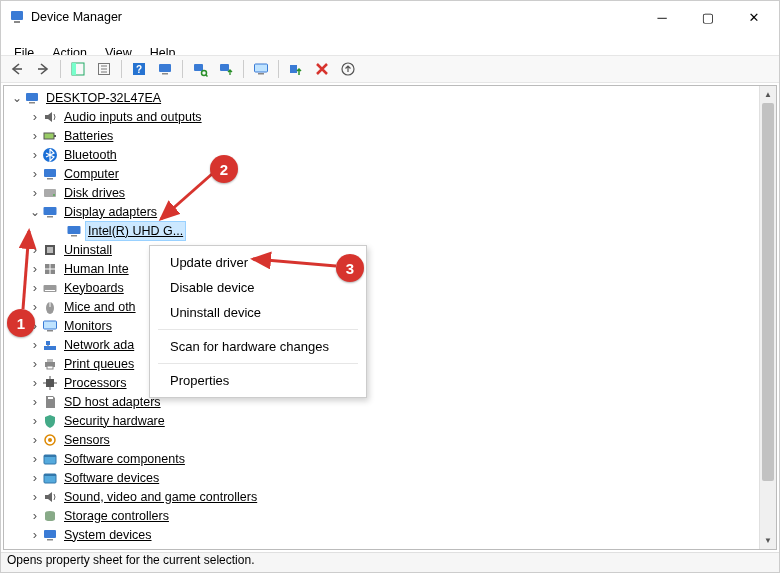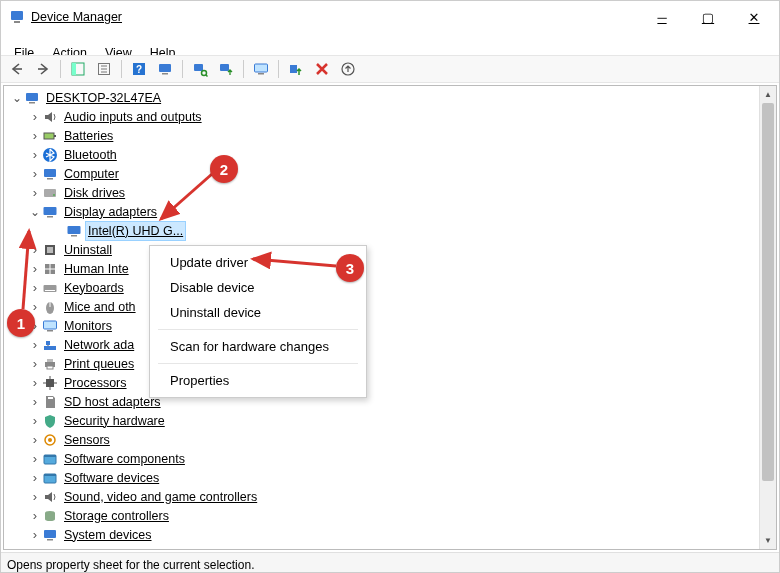--- a/index.html
+++ b/index.html
@@ -20,21 +20,20 @@
     display: flex;
     flex-direction: column;
     position: relative;
   }
   
   .titlebar {
     display: flex;
     align-items: center;
     height: 32px;
     padding: 0 2px 0 8px;
-    text-decoration: underline;
   }
   .titlebar .app-icon {
     width: 16px; height: 16px;
     margin-right: 6px;
     display: inline-flex; align-items: center; justify-content: center;
   }
   .titlebar .title {
     flex: 1;
     font-size: 12.5px;
   }
@@ -139,21 +138,21 @@
   .scroll-track { flex: 1; position: relative; }
   .scroll-thumb {
     position: absolute; left: 2px; right: 2px;
     top: 0; height: 88%;
     background: #c2c2c2;
     border-radius: 2px;
   }
   
   .statusbar {
     height: 20px;
-    display: flex; align-items: flex-end;
+    display: flex; align-items: flex-start;
     padding: 0 6px;
     font-size: 12px;
     border-top: 1px solid #e0e0e0;
     background: #f6f6f6;
   }
   
   .ctxmenu {
     position: absolute;
     left: 148px; top: 244px;
     width: 218px;

